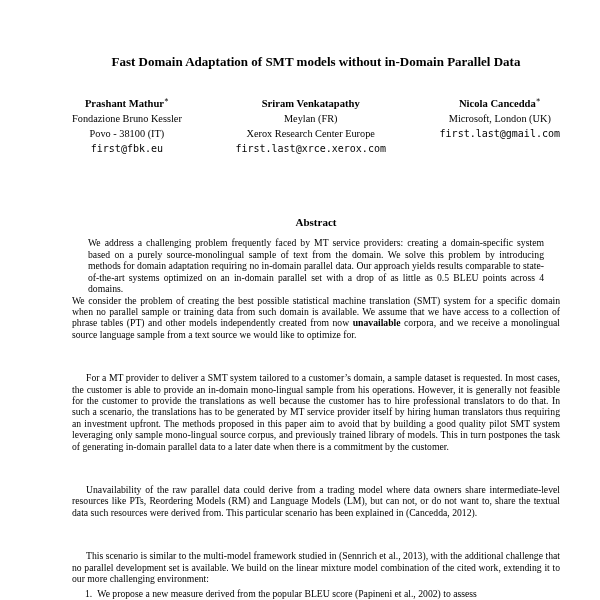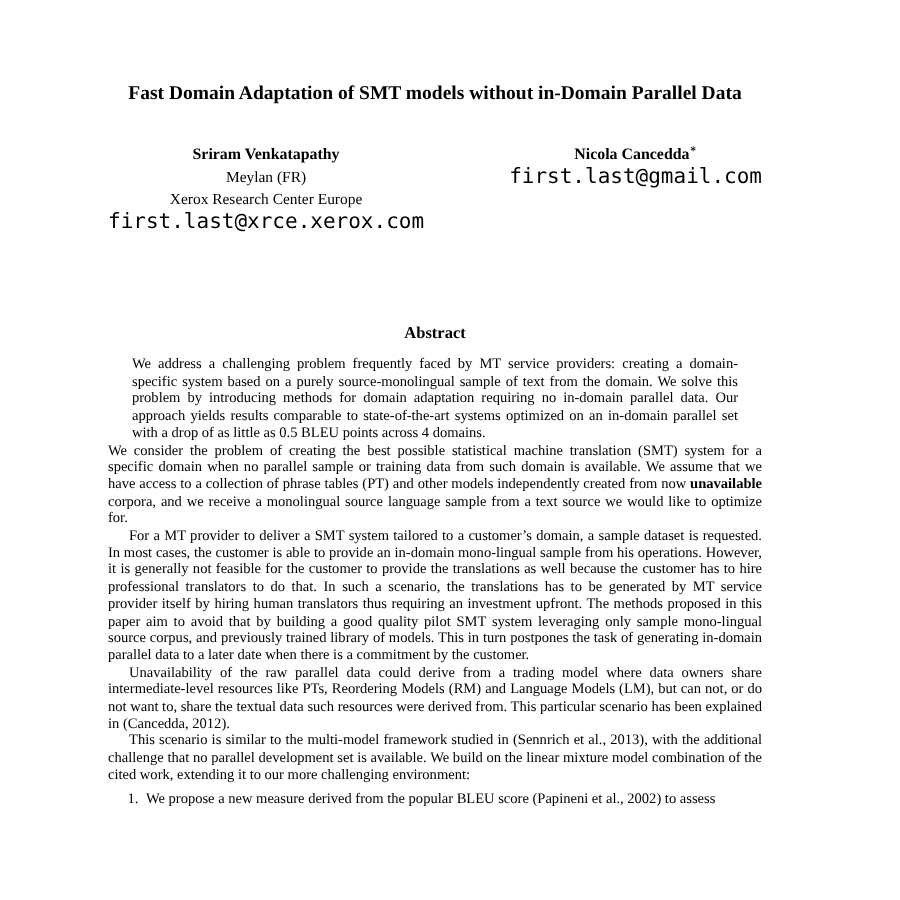--- a/index.html
+++ b/index.html
@@ -4,41 +4,41 @@
 <style>
   * { margin: 0; padding: 0; box-sizing: border-box; }
   html, body { background: #ffffff; }
   body {
     width: 600px;
     height: 600px;
     overflow: hidden;
     color: #000;
     font-family: "Liberation Serif", "DejaVu Serif", serif;
   }
-  .page { padding: 54px 92px 0 72px; }
+  .page { padding: 54px 40px 0 72px; }
 
   .title {
     font-size: 13px;
     font-weight: bold;
     text-align: center;
     line-height: 16px;
     margin-bottom: 26px;
   }
 
   .authors {
     display: flex;
     justify-content: space-between;
     text-align: center;
   }
   .author { font-size: 10.3px; line-height: 15px; }
   .author-name { font-weight: bold; font-size: 10.6px; }
   .sup { vertical-align: super; font-size: 7px; line-height: 0; }
   .email {
     font-family: "DejaVu Sans Mono", "Liberation Mono", monospace;
-    font-size: 14px;
+    font-size: 10px;
     letter-spacing: 0;
   }
 
   .abstract-block { margin-top: 60px; }
   .abstract-heading {
     text-align: center;
     font-weight: bold;
     font-size: 11px;
     margin-bottom: 9px;
   }
@@ -54,50 +54,57 @@
     font-weight: bold;
     margin: 13px 0 7px 0;
   }
   .section-number { display: inline-block; min-width: 17px; }
 
   .para {
     font-size: 9.7px;
     line-height: 11.4px;
     text-align: justify;
   }
-  .para.indent { text-indent: 14px; }
+  .para.indent { text-indent: 14px; margin-top: 32px; }
 
   .list-item {
     display: flex;
     gap: 5px;
     padding-left: 13px;
     margin-top: 4px;
     font-size: 9.7px;
     line-height: 11.4px;
   }
 </style>
 </head>
 <body>
 
 <div class="page">
 
   <h1 class="title">Fast Domain Adaptation of SMT models without in-Domain Parallel Data</h1>
 
   <div class="authors">
 
+    <div class="author">
+      <div class="author-name"><span>Prashant Mathur</span><span class="sup">∗</span></div>
+      <div>Fondazione Bruno Kessler</div>
+      <div>Povo - 38100 (IT)</div>
+      <div class="email">first@fbk.eu</div>
+    </div>
 
     <div class="author">
       <div class="author-name"><span>Sriram Venkatapathy</span><span class="sup"></span></div>
       <div>Meylan (FR)</div>
       <div>Xerox Research Center Europe</div>
       <div class="email">first.last@xrce.xerox.com</div>
     </div>
 
     <div class="author">
       <div class="author-name"><span>Nicola Cancedda</span><span class="sup">∗</span></div>
+      <div>Microsoft, London (UK)</div>
       <div class="email">first.last@gmail.com</div>
     </div>
 
   </div>
 
   <div class="abstract-block">
     <div class="abstract-heading">Abstract</div>
     <p class="abstract-text">We address a challenging problem frequently faced by MT service providers: creating a domain-specific system based on a purely source-monolingual sample of text from the domain. We solve this problem by introducing methods for domain adaptation requiring no in-domain parallel data. Our approach yields results comparable to state-of-the-art systems optimized on an in-domain parallel set with a drop of as little as 0.5 BLEU points across 4 domains.</p>
   </div>
 

